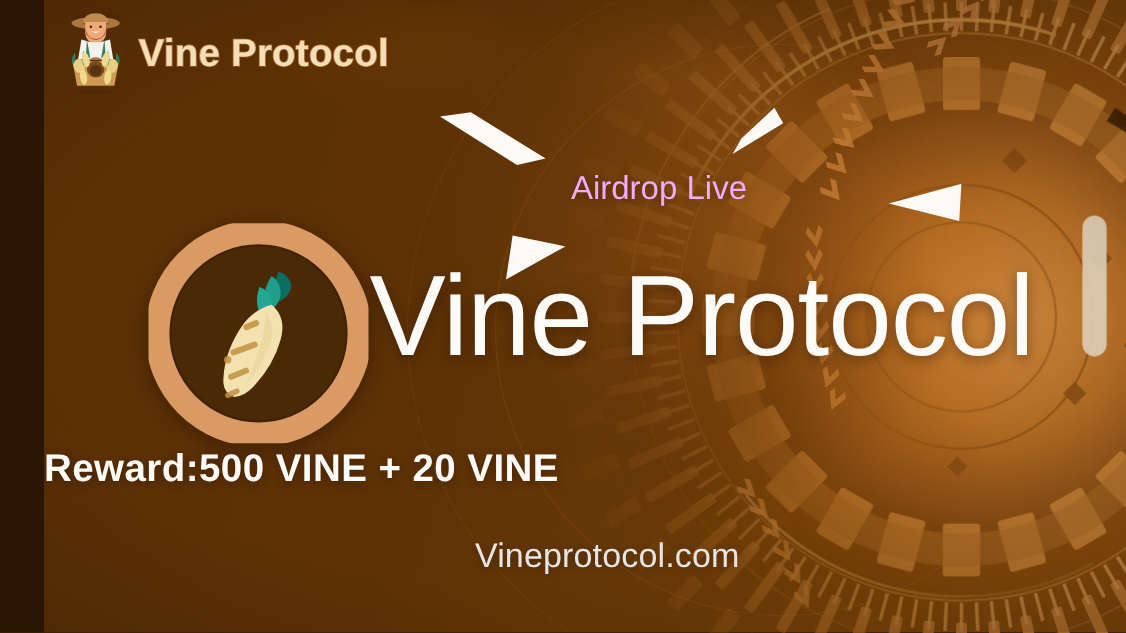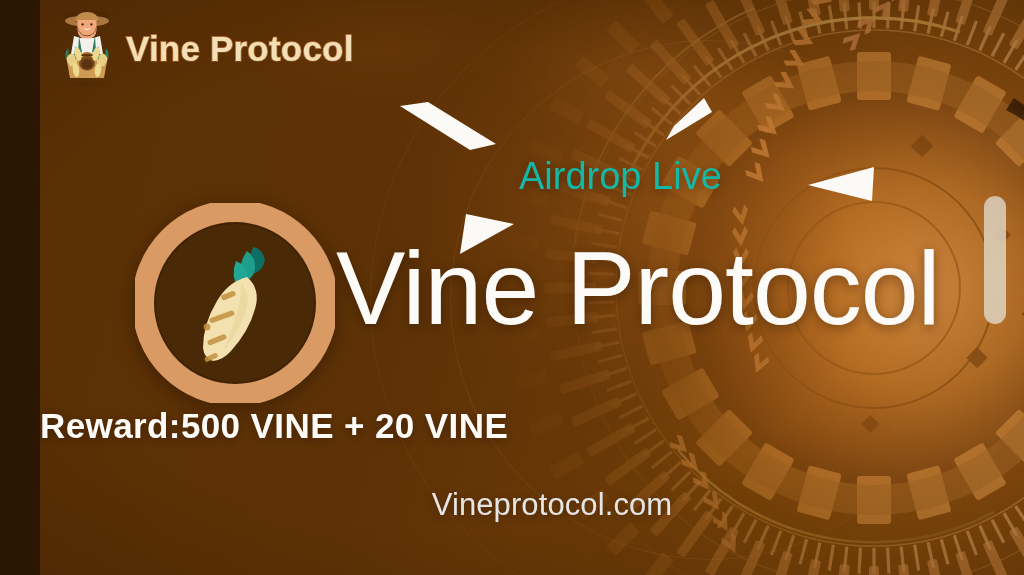--- a/index.html
+++ b/index.html
@@ -115,24 +115,24 @@
     color:#fdfbf7;
     letter-spacing:-1px;
     white-space:nowrap;
     text-shadow:0 3px 12px rgba(40,18,2,.45);
   }
 
   .eyebrow{
     position:absolute;
     left:479px;top:157px;
     z-index:7;
-    font-size:38px;
+    font-size:30px;
     line-height:1;
     font-weight:400;
-    color:#14b8a6;
+    color:#f0abfc;
     white-space:nowrap;
     text-shadow:0 2px 8px rgba(40,18,2,.40);
   }
 
   .reward{
     position:absolute;
     left:0;right:0;top:408px;
     z-index:7;
     text-align:left;
     font-size:35px;

